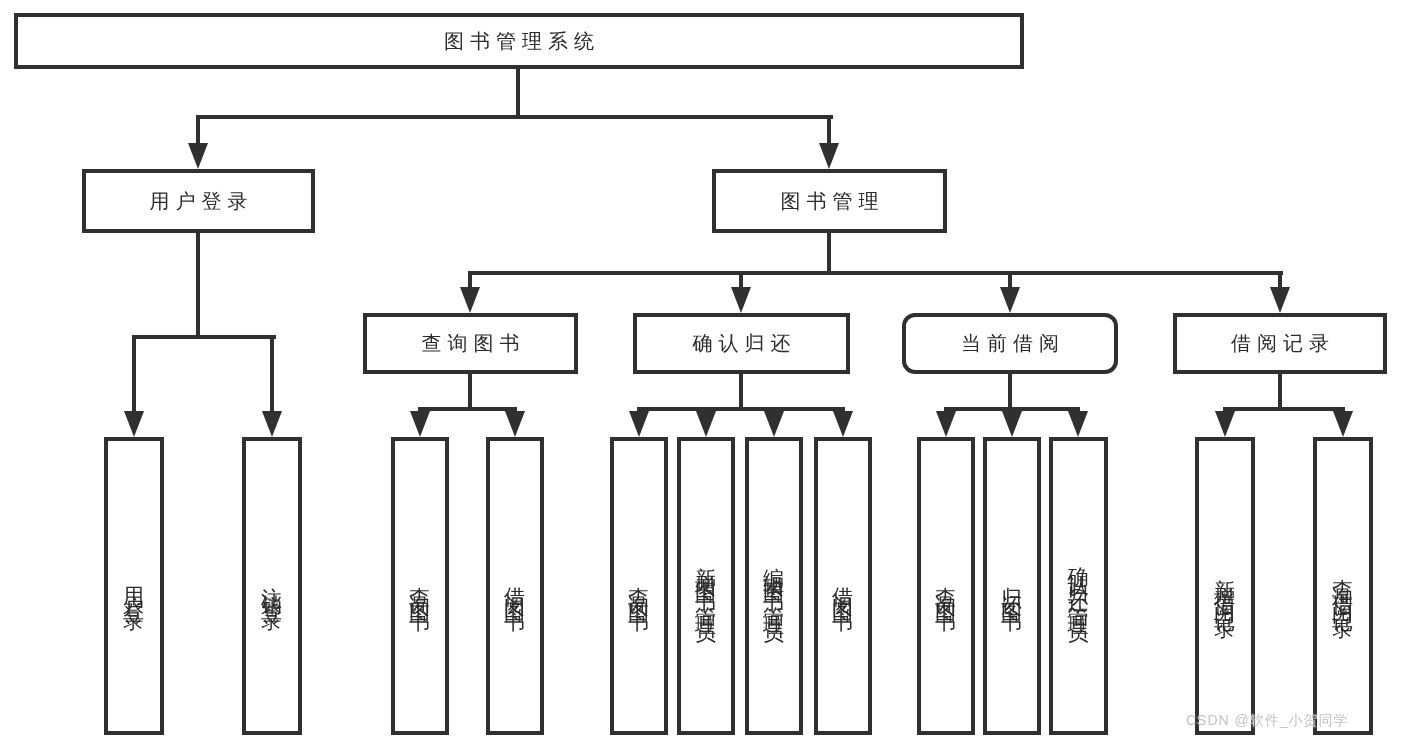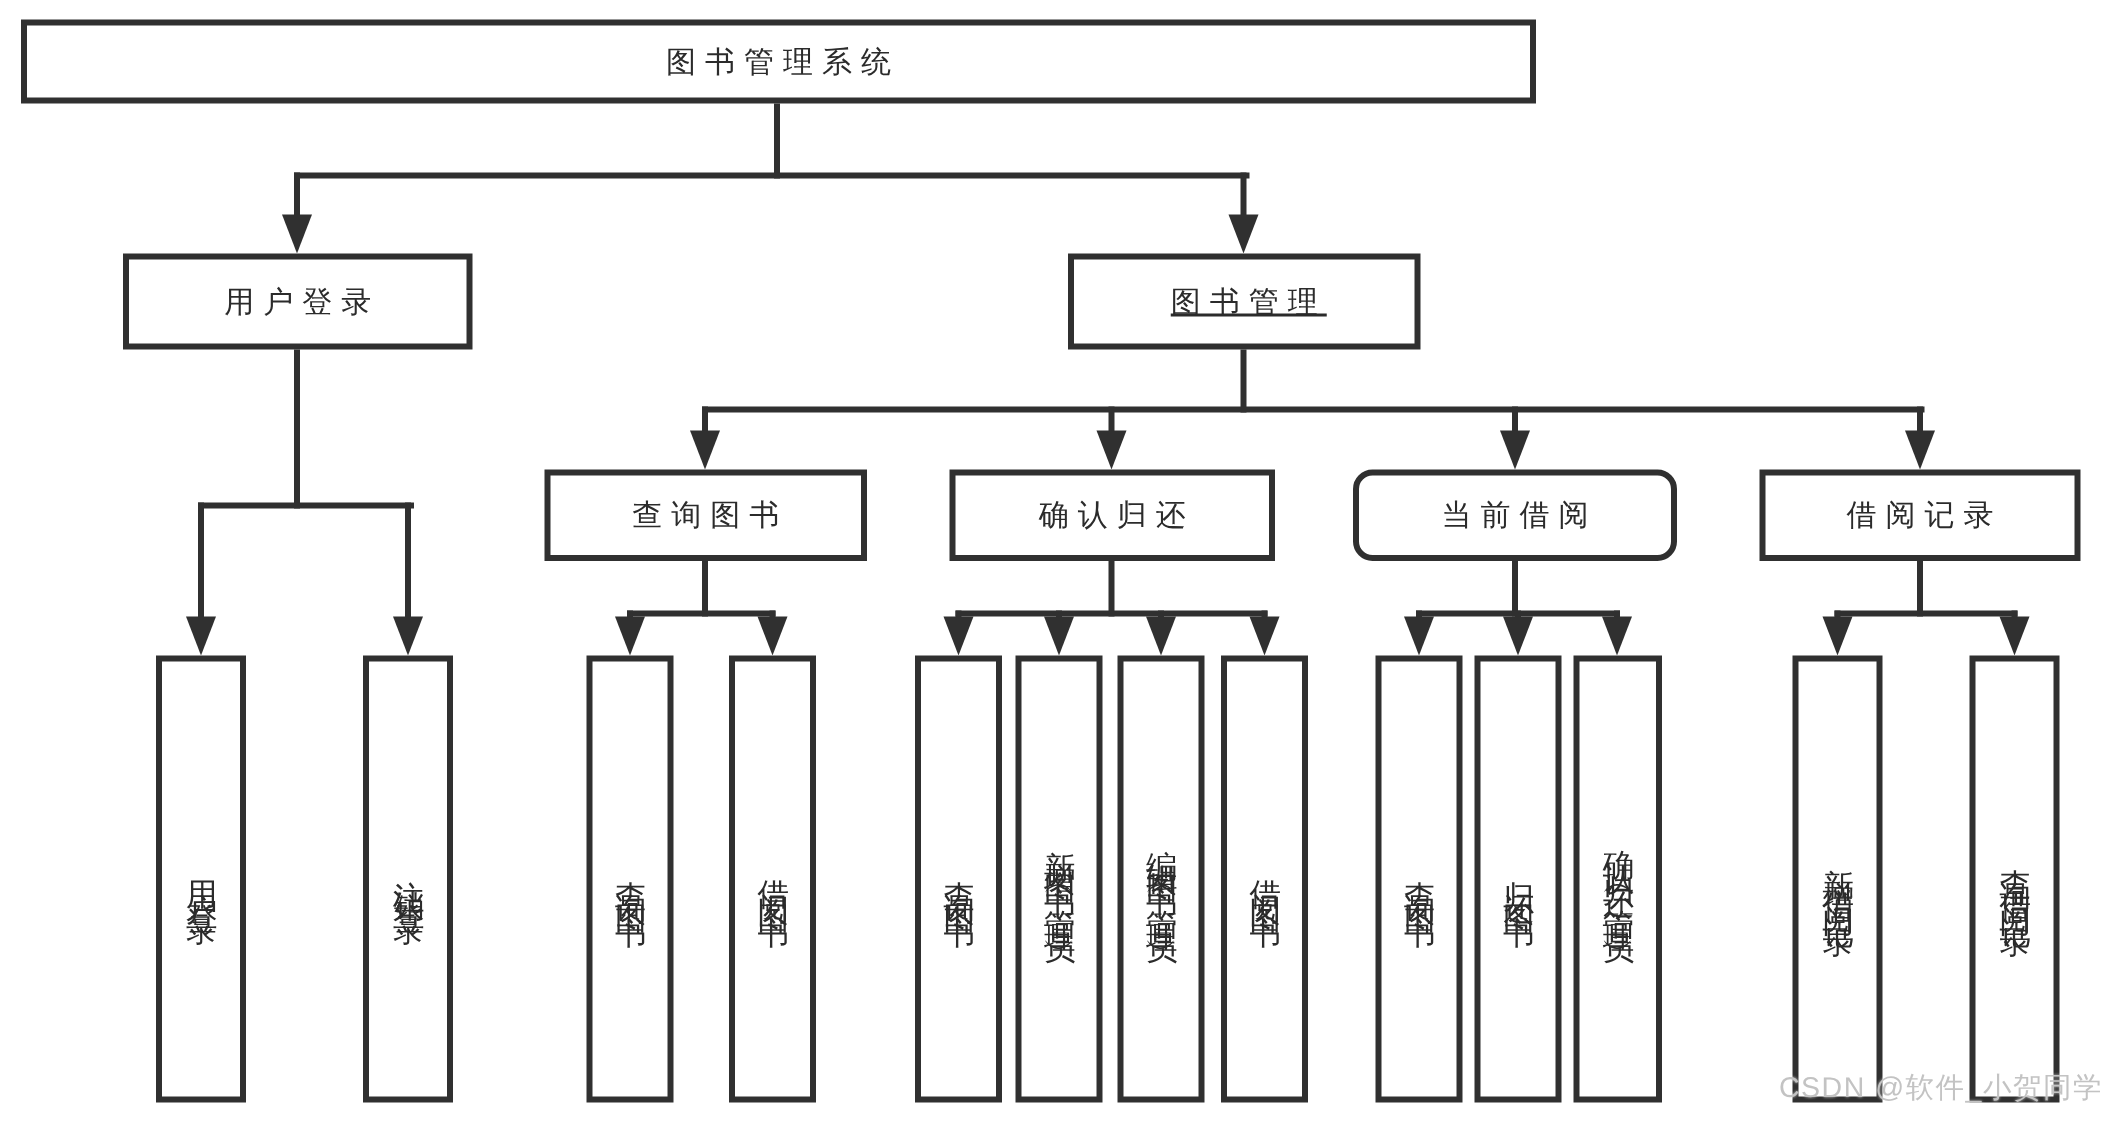--- a/index.html
+++ b/index.html
@@ -19,21 +19,21 @@
     letter-spacing:8px;line-height:1;white-space:nowrap;
   }
   .vline{position:absolute;width:4px;background:var(--line);}
   .hline{position:absolute;height:4px;background:var(--line);}
   .ahead{
     position:absolute;width:0;height:0;
     border-left:10px solid transparent;border-right:10px solid transparent;
     border-top:26px solid var(--line);
   }
   .watermark{
-    position:absolute;left:1186px;top:712px;font-size:19px;color:var(--watermark);
+    position:absolute;left:1186px;top:712px;font-size:14px;color:var(--watermark);
     letter-spacing:1px;z-index:9;white-space:nowrap;text-shadow:0 0 2px rgba(255,255,255,0.85);
   }
 </style>
 </head>
 <body>
 
 <div id="canvas">
 
   <div class="node" style="left:14px;top:13px;width:1010px;height:56px;">
     <span class="hlabel">图书管理系统</span>
@@ -42,21 +42,21 @@
   <div class="vline" style="left:516px;top:69px;height:50px;"></div>
   <div class="hline" style="left:196px;top:115px;width:637px;"></div>
   <div class="vline" style="left:196px;top:115px;height:31px;"></div>
   <div class="ahead" style="left:188px;top:143px;"></div>
   <div class="vline" style="left:827px;top:115px;height:31px;"></div>
   <div class="ahead" style="left:819px;top:143px;"></div>
 
   <div class="node" style="left:82px;top:169px;width:233px;height:64px;">
     <span class="hlabel">用户登录</span>
   </div>
-  <div class="node" style="left:712px;top:169px;width:235px;height:64px;text-decoration:underline;">
+  <div class="node" style="left:712px;top:169px;width:235px;height:64px;">
     <span class="hlabel">图书管理</span>
   </div>
 
   <div class="vline" style="left:196px;top:233px;height:106px;"></div>
   <div class="hline" style="left:132px;top:335px;width:144px;"></div>
   <div class="vline" style="left:132px;top:335px;height:80px;"></div>
   <div class="ahead" style="left:124px;top:411px;"></div>
   <div class="vline" style="left:270px;top:335px;height:80px;"></div>
   <div class="ahead" style="left:262px;top:411px;"></div>
 

